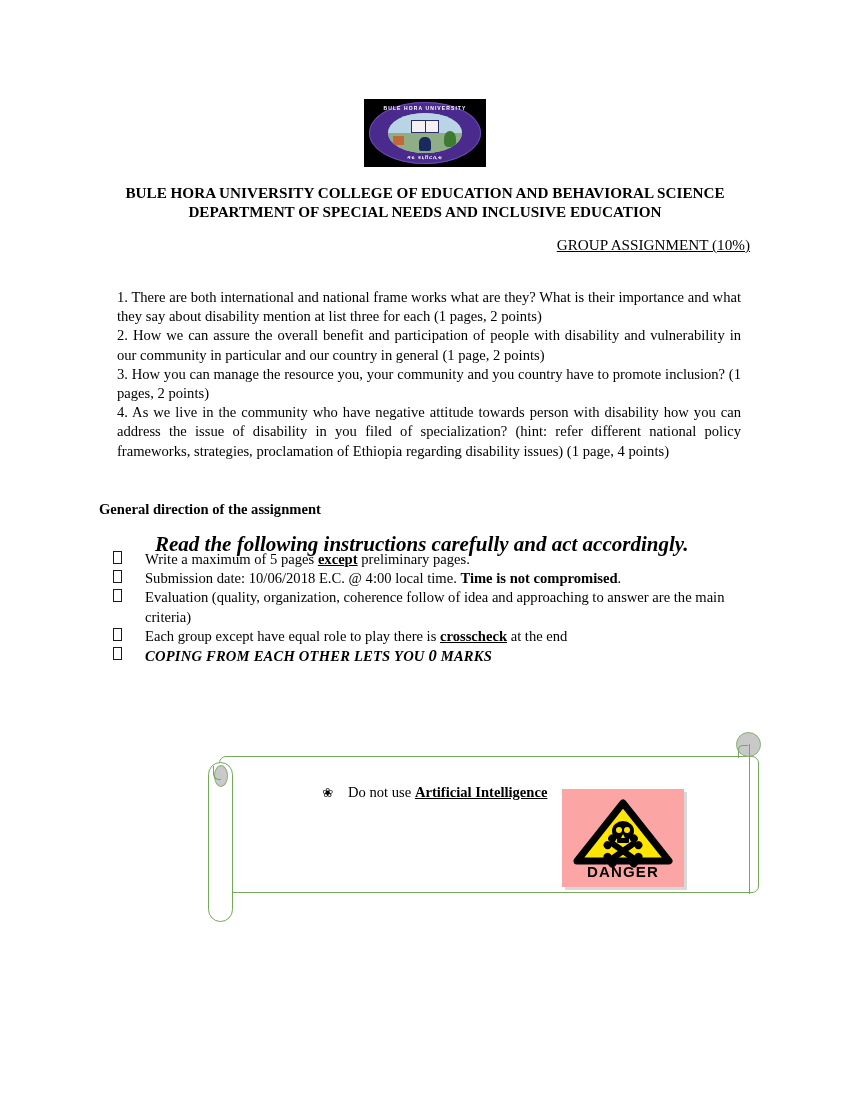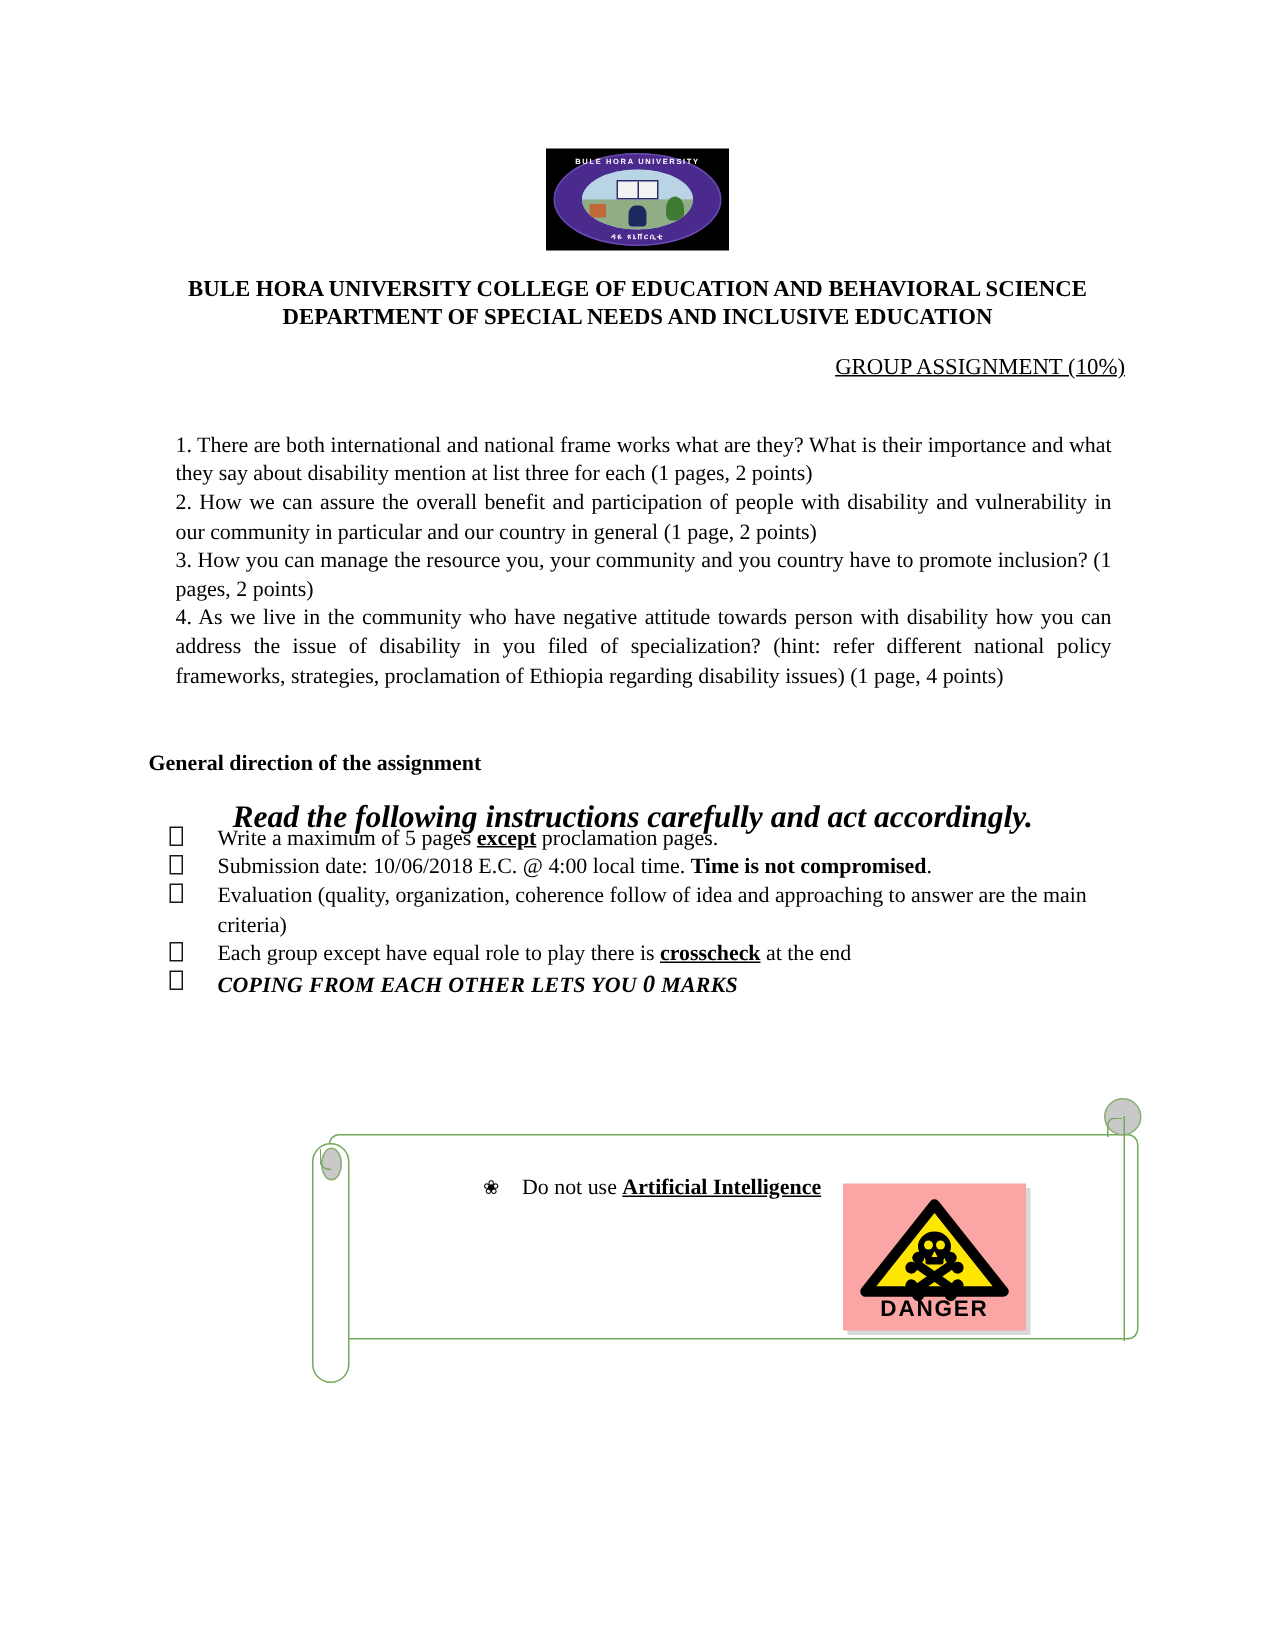--- a/index.html
+++ b/index.html
@@ -385,21 +385,21 @@
   </div>
 
   <div class="gen-dir">General direction of the assignment</div>
 
   <div class="read-line">Read the following instructions carefully and act accordingly.</div>
 
   <div class="bullets">
 
     <div class="bullet-row">
       <span class="bullet-mark"><span class="tofu"></span></span>
-      <span class="bullet-text"><span>Write a maximum of 5 pages </span><b><u>except</u></b><span> proclamation pages.</span></span>
+      <span class="bullet-text"><span>Write a maximum of 5 pages </span><b><u>except</u></b><span> preliminary pages.</span></span>
     </div>
 
 
     <div class="bullet-row">
       <span class="bullet-mark"><span class="tofu"></span></span>
       <span class="bullet-text"><span>Submission date: 10/06/2018 E.C. @ 4:00 local time. </span><b>Time is not compromised</b><span>.</span></span>
     </div>
 
     <div class="bullet-row">
       <span class="bullet-mark"><span class="tofu"></span></span>

